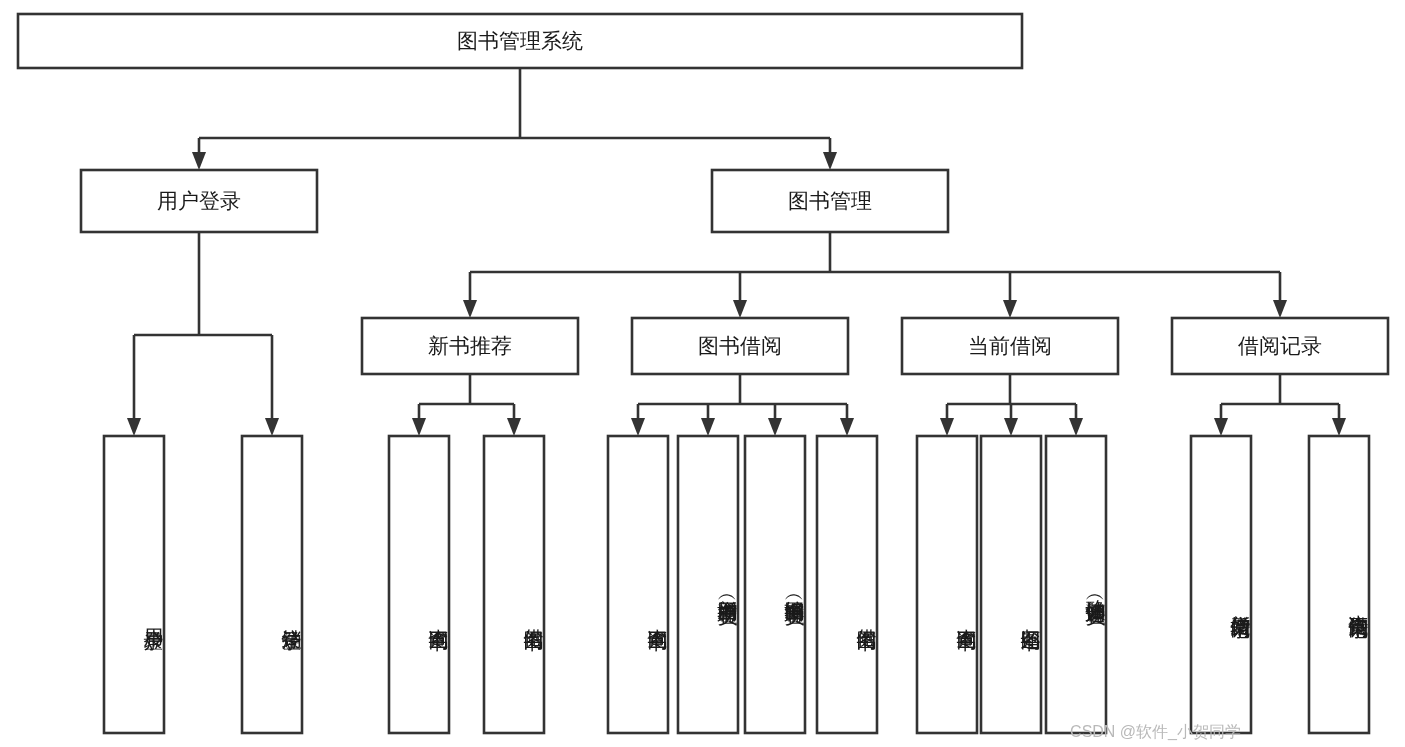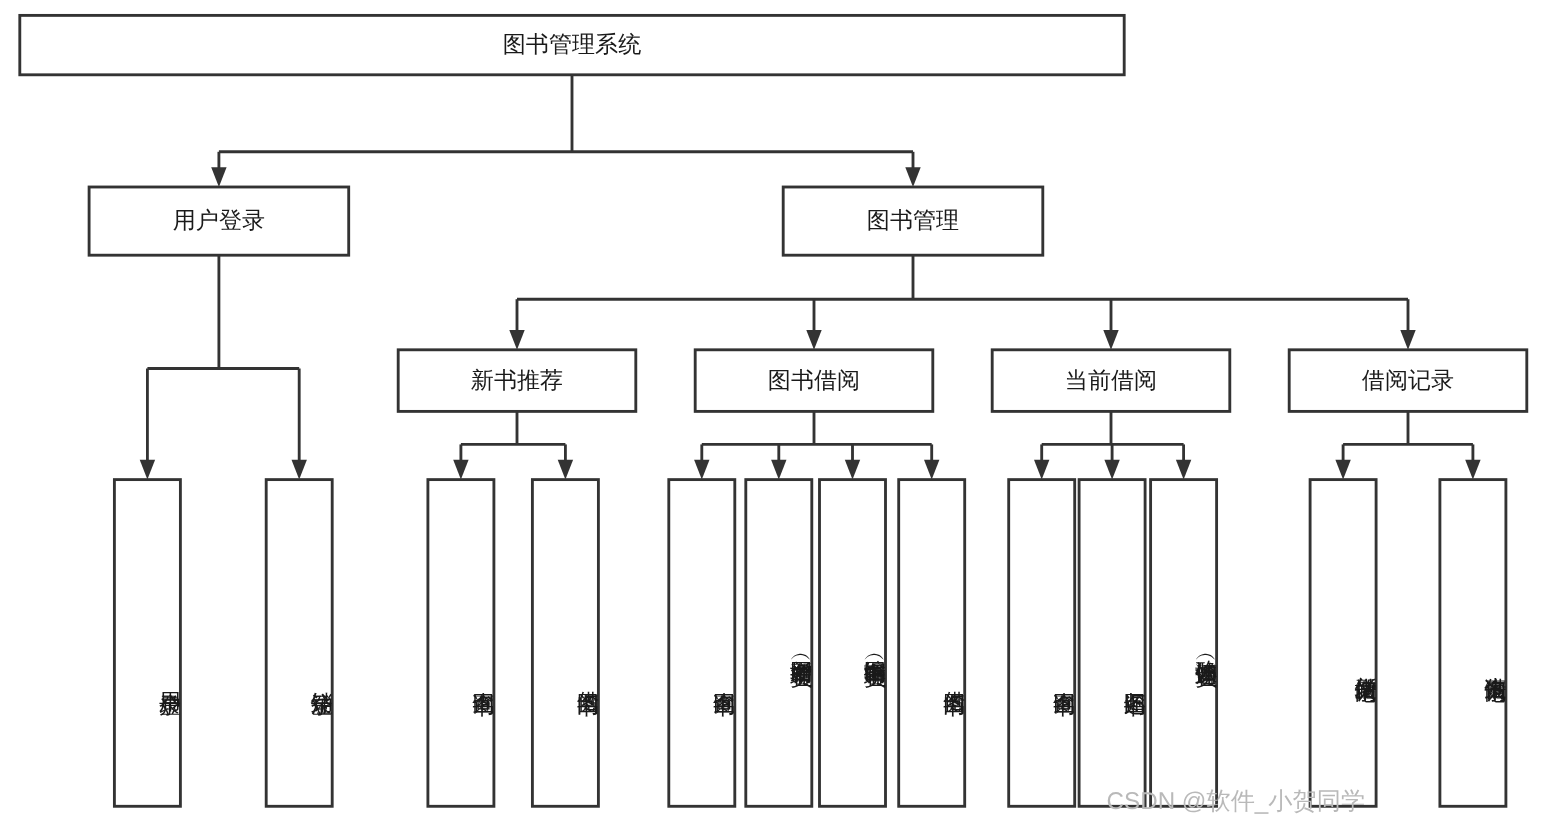--- a/index.html
+++ b/index.html
@@ -64,21 +64,21 @@
     justify-content: center;
     white-space: nowrap;
     letter-spacing: 1px;
     pointer-events: none;
   }
   .watermark {
     position: absolute;
     right: 8px;
     bottom: 4px;
     font-family: "Liberation Sans", "DejaVu Sans", sans-serif;
-    font-size: 22px;
+    font-size: 16px;
     color: #b9b9b9;
     white-space: nowrap;
   }
 </style>
 </head>
 <body>
 
 <div id="diagram-root">
 
   <svg class="diagram" viewBox="0 0 1405 747" xmlns="http://www.w3.org/2000/svg">

